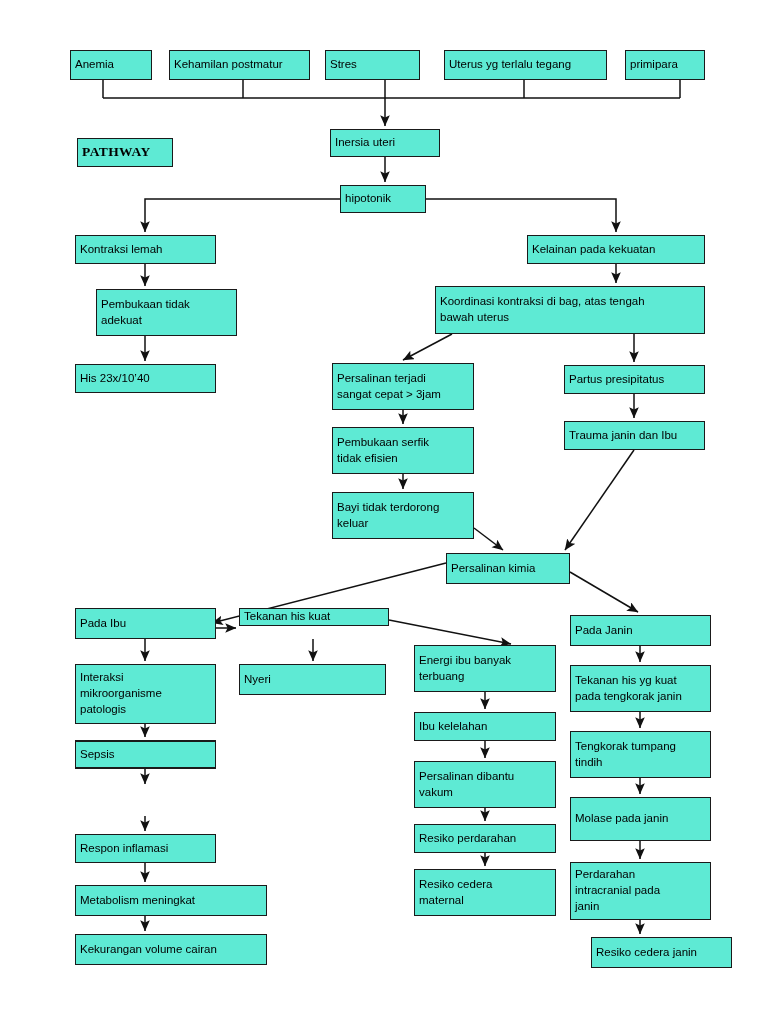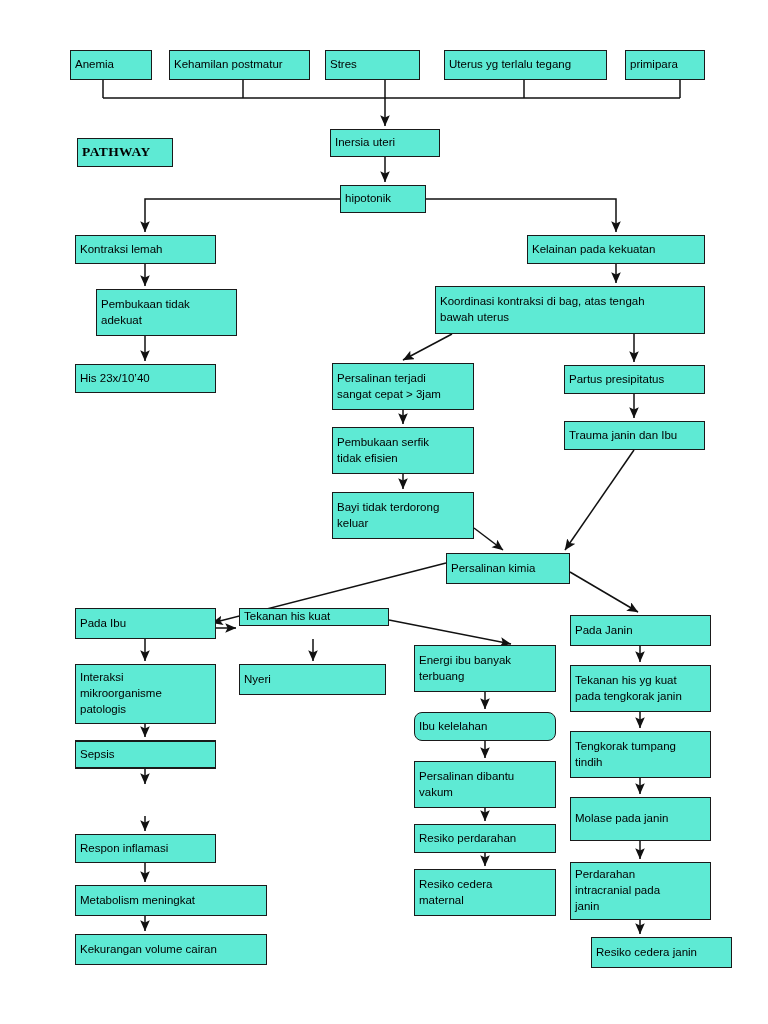--- a/index.html
+++ b/index.html
@@ -195,21 +195,21 @@
       </div>
       <div class="node" style="left: 414px; top: 645px; width: 142px; height: 47px; border-color: rgb(26, 26, 26);">
         <span>Energi ibu banyak<br>terbuang</span>
       </div>
       <div class="node" style="left: 570px; top: 665px; width: 141px; height: 47px; border-color: rgb(26, 26, 26);">
         <span>Tekanan his yg kuat<br>pada tengkorak janin</span>
       </div>
       <div class="node" style="left: 75px; top: 740px; width: 141px; height: 29px; border-color: rgb(26, 26, 26);">
         <span>Infeksi</span>
       </div>
-      <div class="node" style="left: 414px; top: 712px; width: 142px; height: 29px; border-color: rgb(26, 26, 26); border-radius: 8px;">
+      <div class="node" style="left: 414px; top: 712px; width: 142px; height: 29px; border-color: rgb(26, 26, 26);">
         <span>Ibu kelelahan</span>
       </div>
       <div class="node" style="left: 570px; top: 731px; width: 141px; height: 47px; border-color: rgb(26, 26, 26);">
         <span>Tengkorak tumpang<br>tindih</span>
       </div>
       <div class="node" style="left: 75px; top: 741px; width: 141px; height: 27px; border-color: rgb(26, 26, 26);">
         <span>Sepsis</span>
       </div>
       <div class="node" style="left: 414px; top: 761px; width: 142px; height: 47px; border-color: rgb(26, 26, 26);">
         <span>Persalinan dibantu<br>vakum</span>

